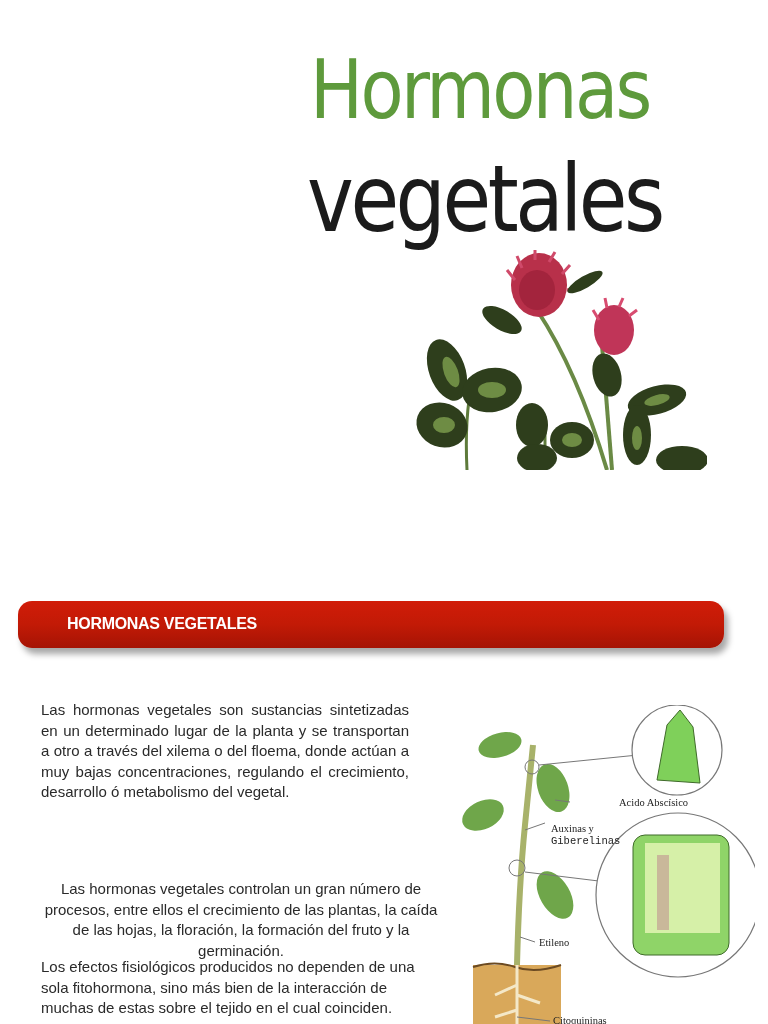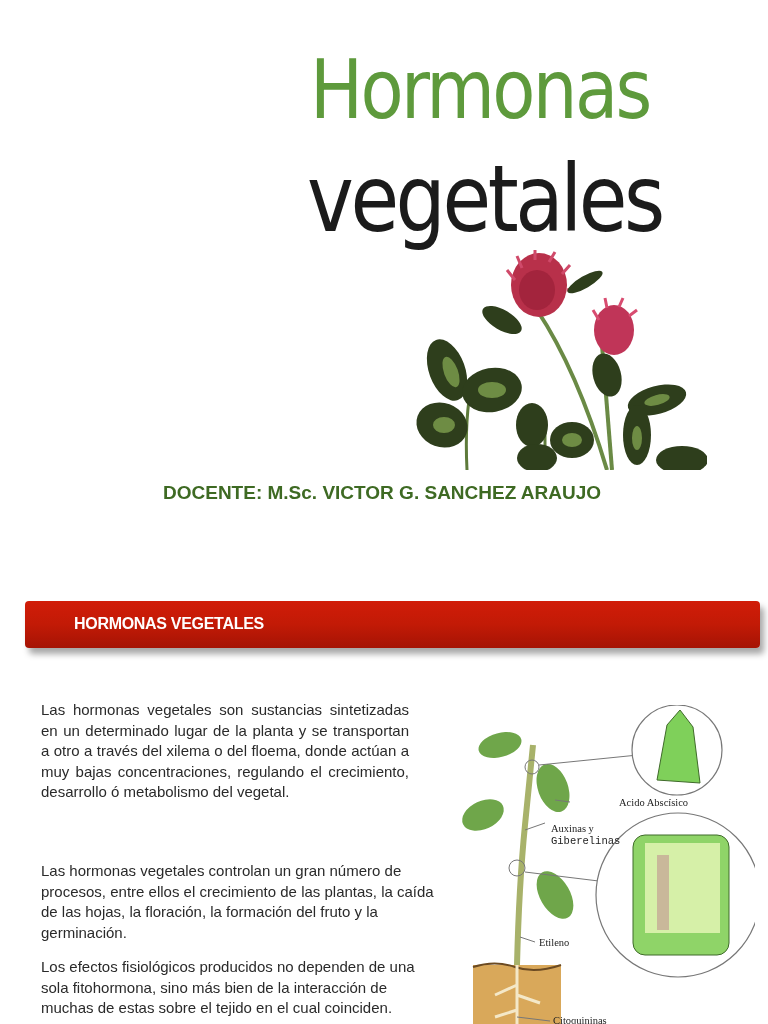--- a/index.html
+++ b/index.html
@@ -26,38 +26,37 @@
     letter-spacing: -4px;
     transform: scaleX(0.86); transform-origin: left top;
   }
   .clover { position: absolute; left: 390px; top: 250px; width: 300px; height: 220px; }
   .docente {
     position: absolute; left: 146px; top: 482px;
     font-size: 19px; font-weight: bold; color: #3e6a23; white-space: nowrap;
   }
 
   .redbar {
-    position: absolute; left: 25px; top: 61px; width: 706px; height: 47px;
-    border-radius: 4px;
+    position: absolute; left: 18px; top: 61px; width: 706px; height: 47px;
+    border-radius: 14px;
     background: linear-gradient(to bottom, #d11c08 0%, #c21a06 50%, #a51304 100%);
     box-shadow: 4px 6px 6px rgba(0,0,0,0.35);
-    padding-left: 29px;
   }
   .redbar-title {
     position: absolute; left: 49px; top: 14px;
     color: #ffffff; font-weight: bold; font-size: 16px; letter-spacing: -0.3px;
   }
   .para {
     position: absolute; left: 41px; width: 368px;
     font-family: "Liberation Sans", sans-serif;
     font-size: 15px; line-height: 20.5px; color: #2a2a2a;
   }
   .justify { text-align: justify; }
   #p1 { top: 145px; }
-  #p2 { top: 306px; width: 400px; }
+  #p2 { top: 324px; width: 400px; text-align: center; }
   #p3 { top: 402px; width: 400px; }
 
   .diagram { position: absolute; left: 455px; top: 165px; width: 300px; height: 320px; }
   .diagram-label {
     position: absolute; font-family: "Liberation Serif", serif; font-size: 10.5px; color: #222;
     line-height: 12px; white-space: nowrap;
   }
 </style>
 </head>
 <body>
@@ -100,21 +99,20 @@
     <g fill="#7fa04e" opacity="0.8">
       <ellipse cx="44" cy="122" rx="7" ry="16" transform="rotate(-20 44 122)"></ellipse>
       <ellipse cx="85" cy="140" rx="14" ry="8"></ellipse>
       <ellipse cx="37" cy="175" rx="11" ry="8"></ellipse>
       <ellipse cx="165" cy="190" rx="10" ry="7"></ellipse>
       <ellipse cx="250" cy="150" rx="13" ry="5" transform="rotate(-15 250 150)"></ellipse>
       <ellipse cx="230" cy="188" rx="5" ry="12"></ellipse>
     </g>
   </svg>
 
-  <div class="docente">DOCENTE: M.Sc. VICTOR G. SANCHEZ ARAUJO</div>
 </div>
 
 <div class="slide" id="slide2">
   <div class="redbar">
     <span class="redbar-title">HORMONAS VEGETALES</span>
   </div>
 
   <p class="para justify" id="p1">Las hormonas vegetales son sustancias sintetizadas en un determinado lugar de la planta y se transportan a otro a través del xilema o del floema, donde actúan a muy bajas concentraciones, regulando el crecimiento, desarrollo ó metabolismo del vegetal.</p>
   <p class="para" id="p2">Las hormonas vegetales controlan un gran número de procesos, entre ellos el crecimiento de las plantas, la caída de las hojas, la floración, la formación del fruto y la germinación.</p>
   <p class="para" id="p3">Los efectos fisiológicos producidos no dependen de una sola fitohormona, sino más bien de la interacción de muchas de estas sobre el tejido en el cual coinciden.</p>

